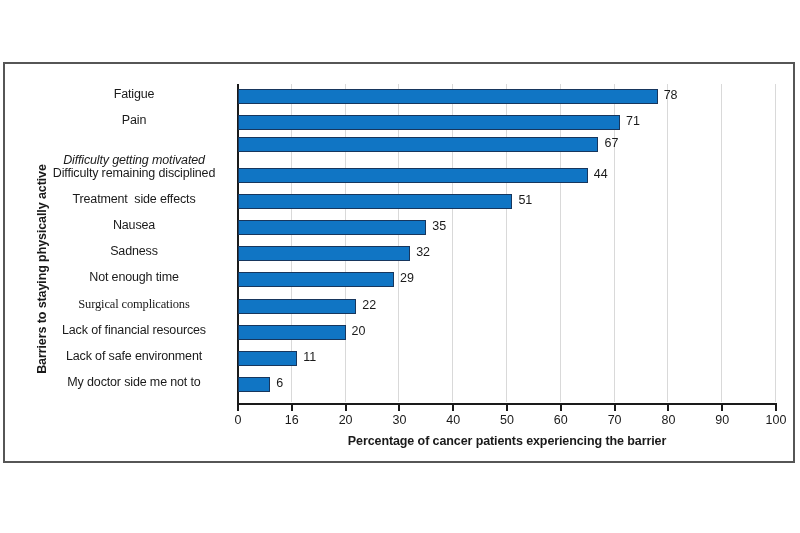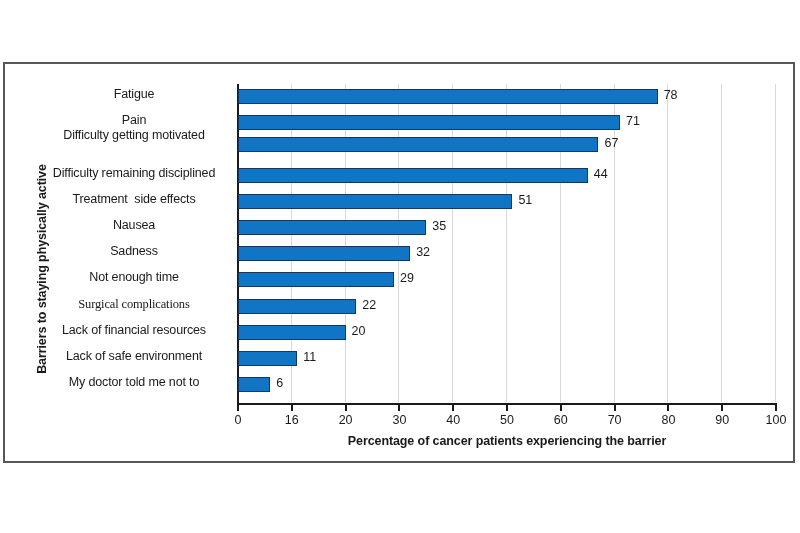--- a/index.html
+++ b/index.html
@@ -150,30 +150,30 @@
 </head>
 <body>
 
 <div id="chart-frame">
 
   <div id="y-axis-title">Barriers to staying physically active</div>
 
   <div id="category-axis">
       <div class="cat-label" style="top: 3px;">Fatigue</div>
       <div class="cat-label" style="top: 29.2px;">Pain</div>
-      <div class="cat-label" style="top: 44px;">Difficulty getting motivated</div>
+      <div class="cat-label" style="top: 69px; font-style: italic;">Difficulty getting motivated</div>
       <div class="cat-label" style="top: 81.6px;">Difficulty remaining disciplined</div>
       <div class="cat-label" style="top: 107.8px;">Treatment  side effects</div>
       <div class="cat-label" style="top: 134px;">Nausea</div>
       <div class="cat-label" style="top: 160.2px;">Sadness</div>
       <div class="cat-label" style="top: 186.4px;">Not enough time</div>
       <div class="cat-label" style="top: 212.6px; font-family: Liberation Serif, serif;">Surgical complications</div>
       <div class="cat-label" style="top: 238.8px;">Lack of financial resources</div>
       <div class="cat-label" style="top: 265px;">Lack of safe environment</div>
-      <div class="cat-label" style="top: 291.2px;">My doctor told me not to</div>
+      <div class="cat-label" style="top: 291.2px;">My doctor side me not to</div>
     </div>
 
   <div id="plot-area">
     <div id="value-axis-line"></div>
   <div class="gridline" style="left: 53.8px;"></div>
       <div class="gridline" style="left: 107.6px;"></div>
       <div class="gridline" style="left: 161.4px;"></div>
       <div class="gridline" style="left: 215.2px;"></div>
       <div class="gridline" style="left: 269px;"></div>
       <div class="gridline" style="left: 322.8px;"></div>

